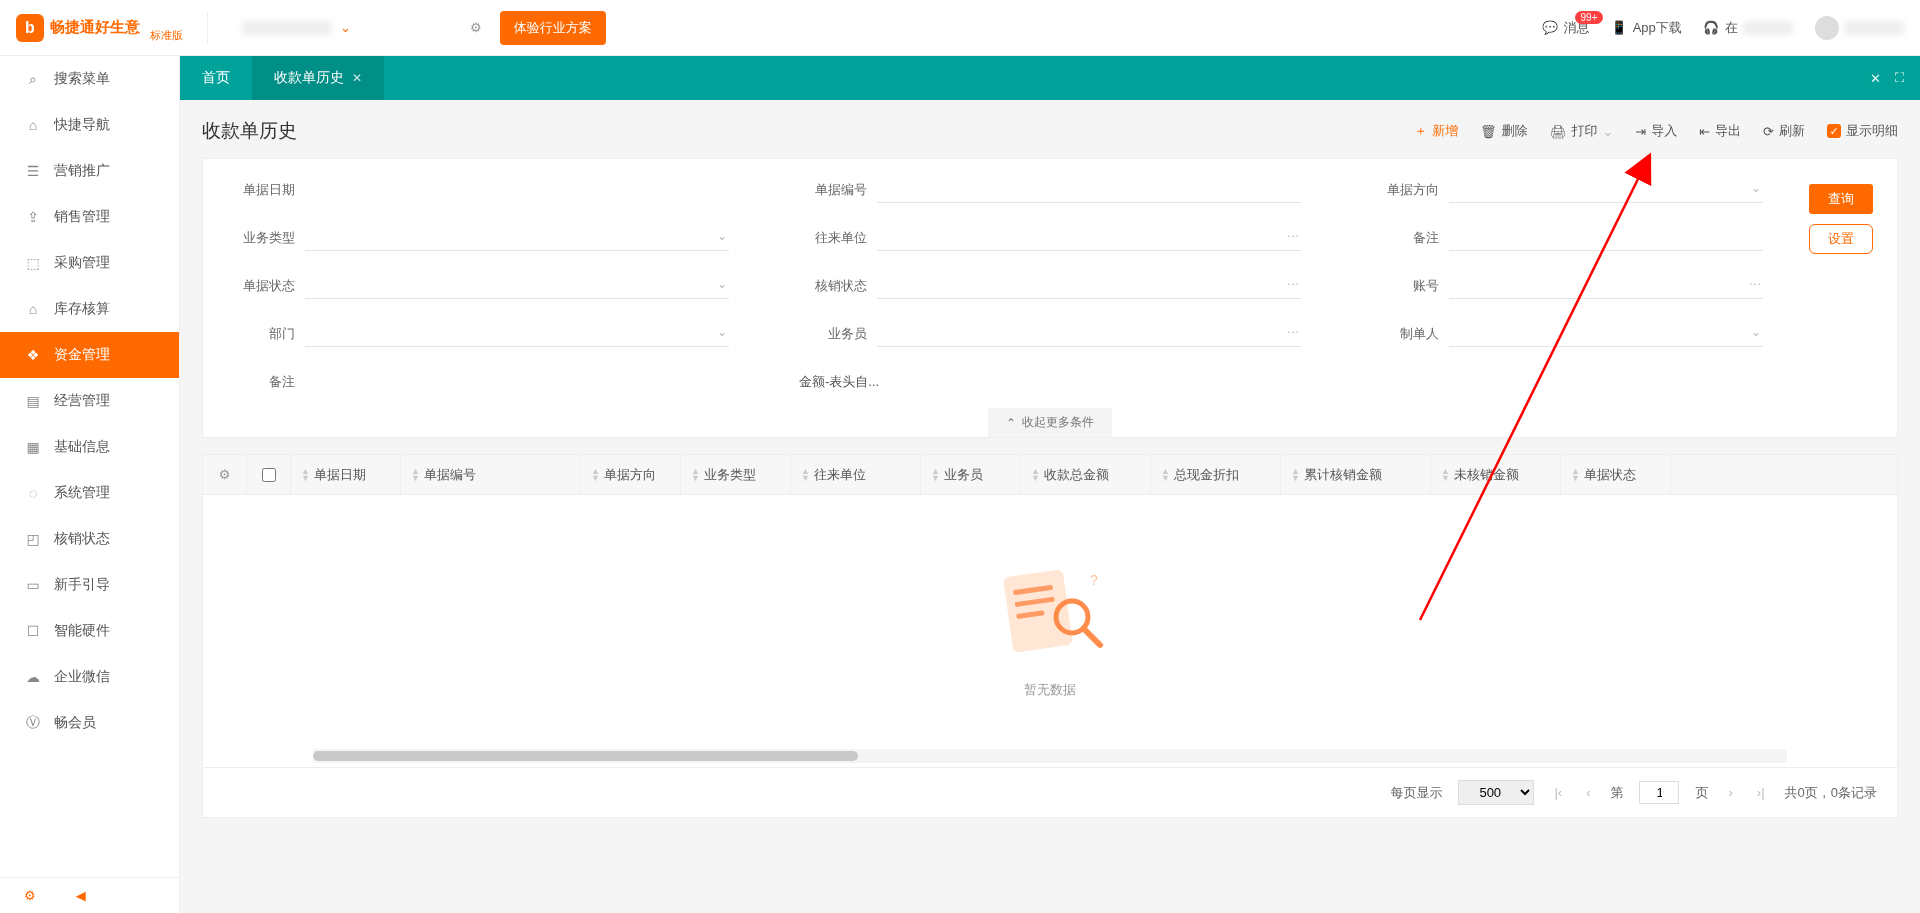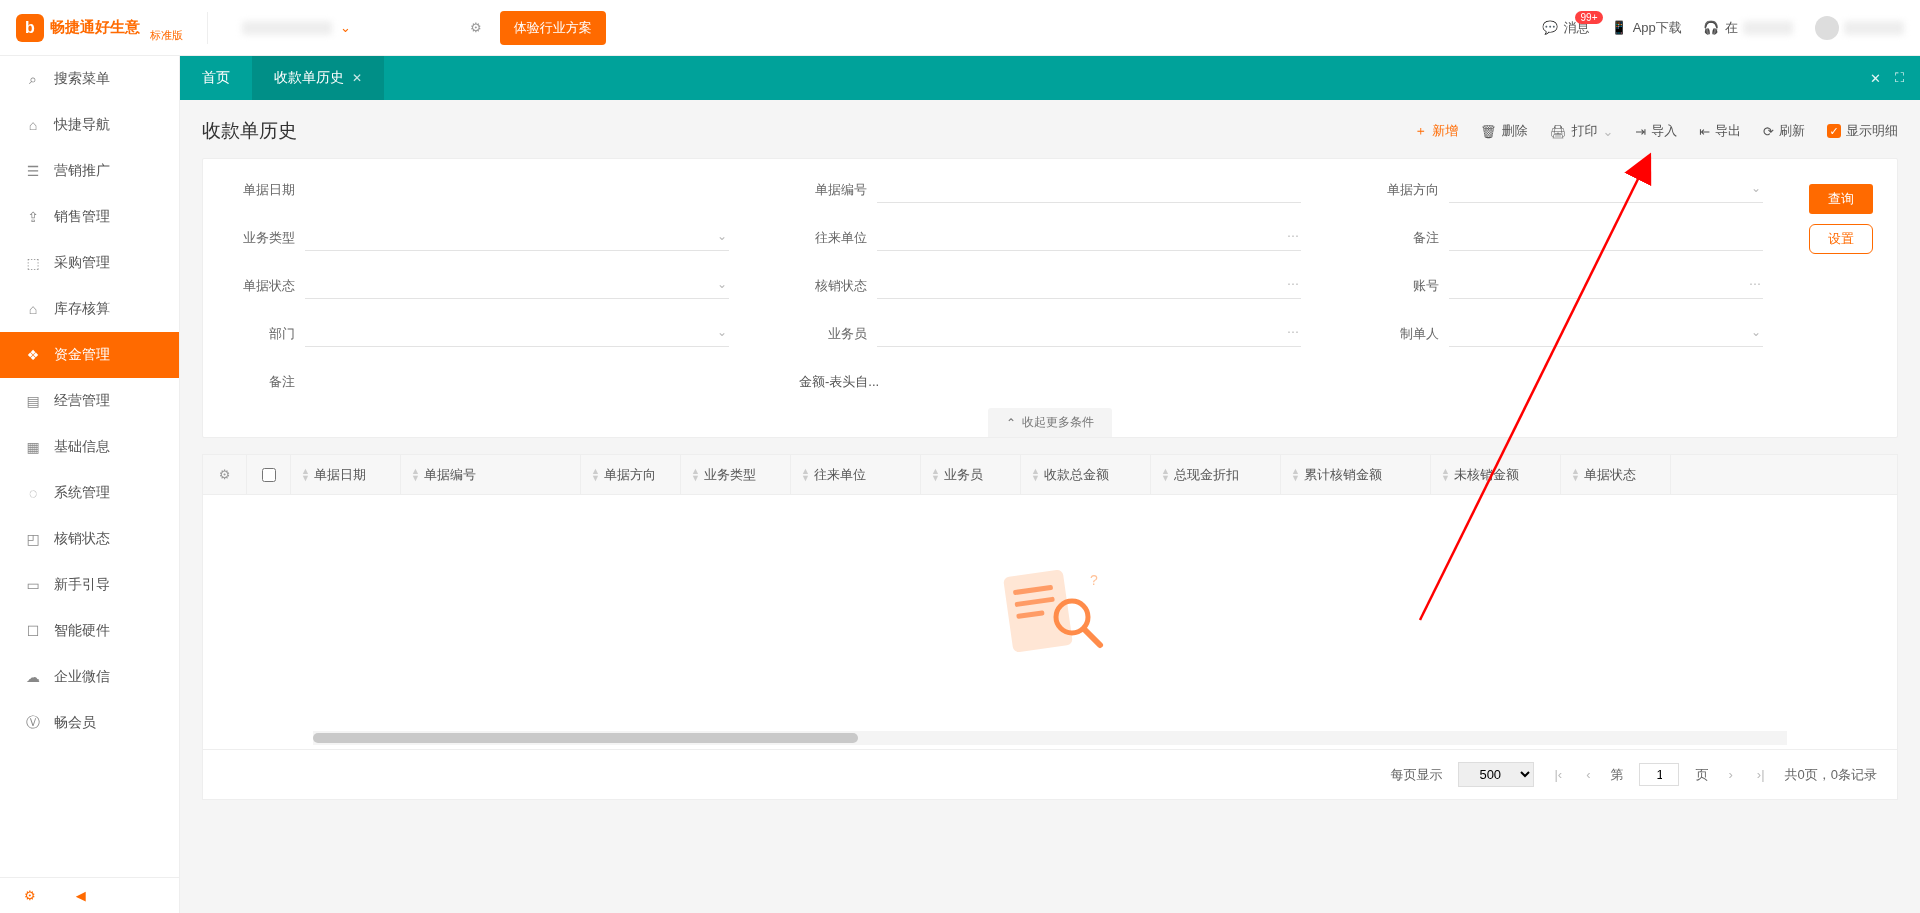--- a/index.html
+++ b/index.html
@@ -415,20 +415,21 @@
         <svg viewBox="0 0 120 110" width="120" height="110">
           <rect x="18" y="18" width="60" height="76" rx="6" fill="#ffe6d5" transform="rotate(-8 48 56)"></rect>
           <rect x="26" y="32" width="40" height="5" rx="2" fill="#ff9c66" transform="rotate(-8 48 56)"></rect>
           <rect x="26" y="44" width="40" height="5" rx="2" fill="#ff9c66" transform="rotate(-8 48 56)"></rect>
           <rect x="26" y="56" width="28" height="5" rx="2" fill="#ff9c66" transform="rotate(-8 48 56)"></rect>
           <circle cx="82" cy="62" r="16" fill="none" stroke="#ff8c4a" stroke-width="5"></circle>
           <line x1="94" y1="74" x2="110" y2="90" stroke="#ff8c4a" stroke-width="6" stroke-linecap="round"></line>
           <text x="100" y="30" font-size="14" fill="#ffc299">?</text>
         </svg>
       </div>
+      <div>暂无数据</div>
     </div>
     <div class="scrollbar-mock">
         <div class="thumb"></div>
       </div>
   </div>
 
   <div class="pager">
     <span>每页显示</span>
     <select><option>500</option></select>
     <span class="nav">|‹</span>

